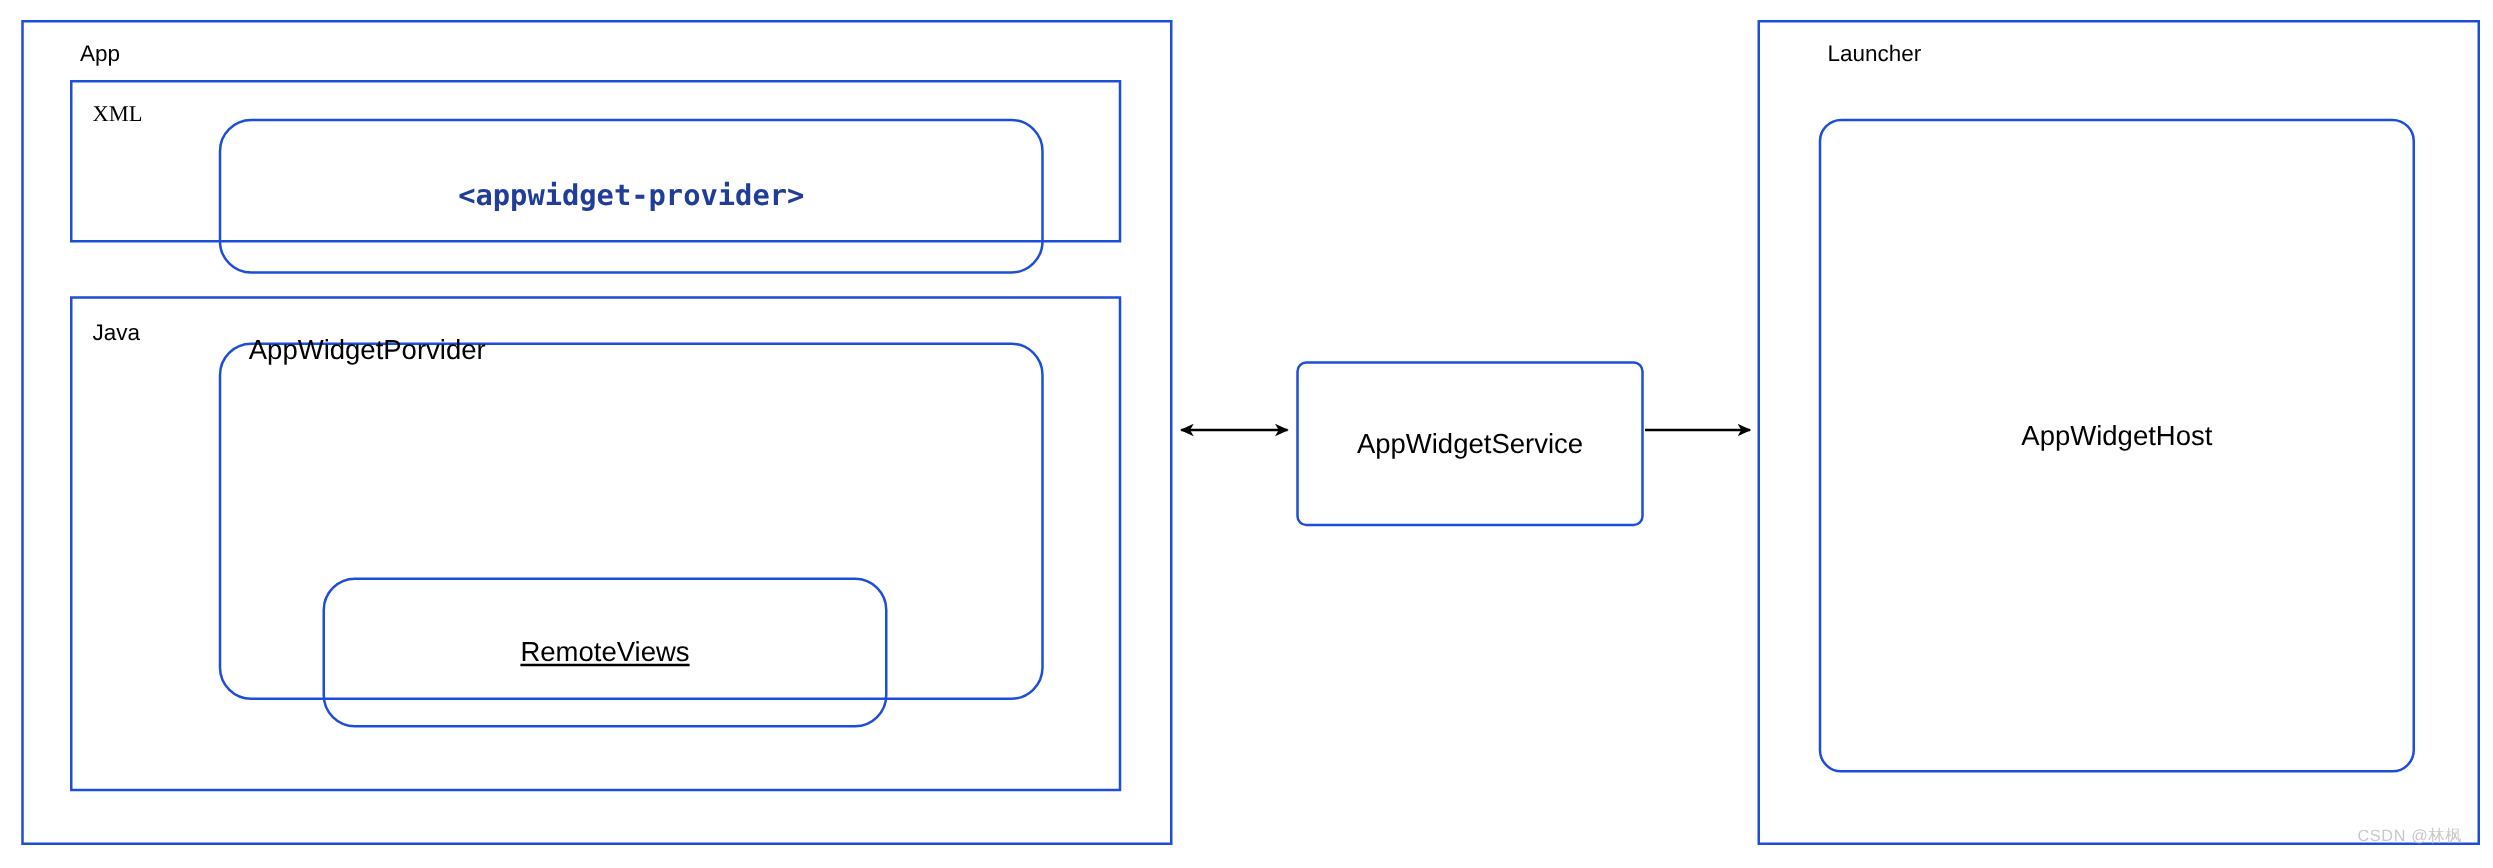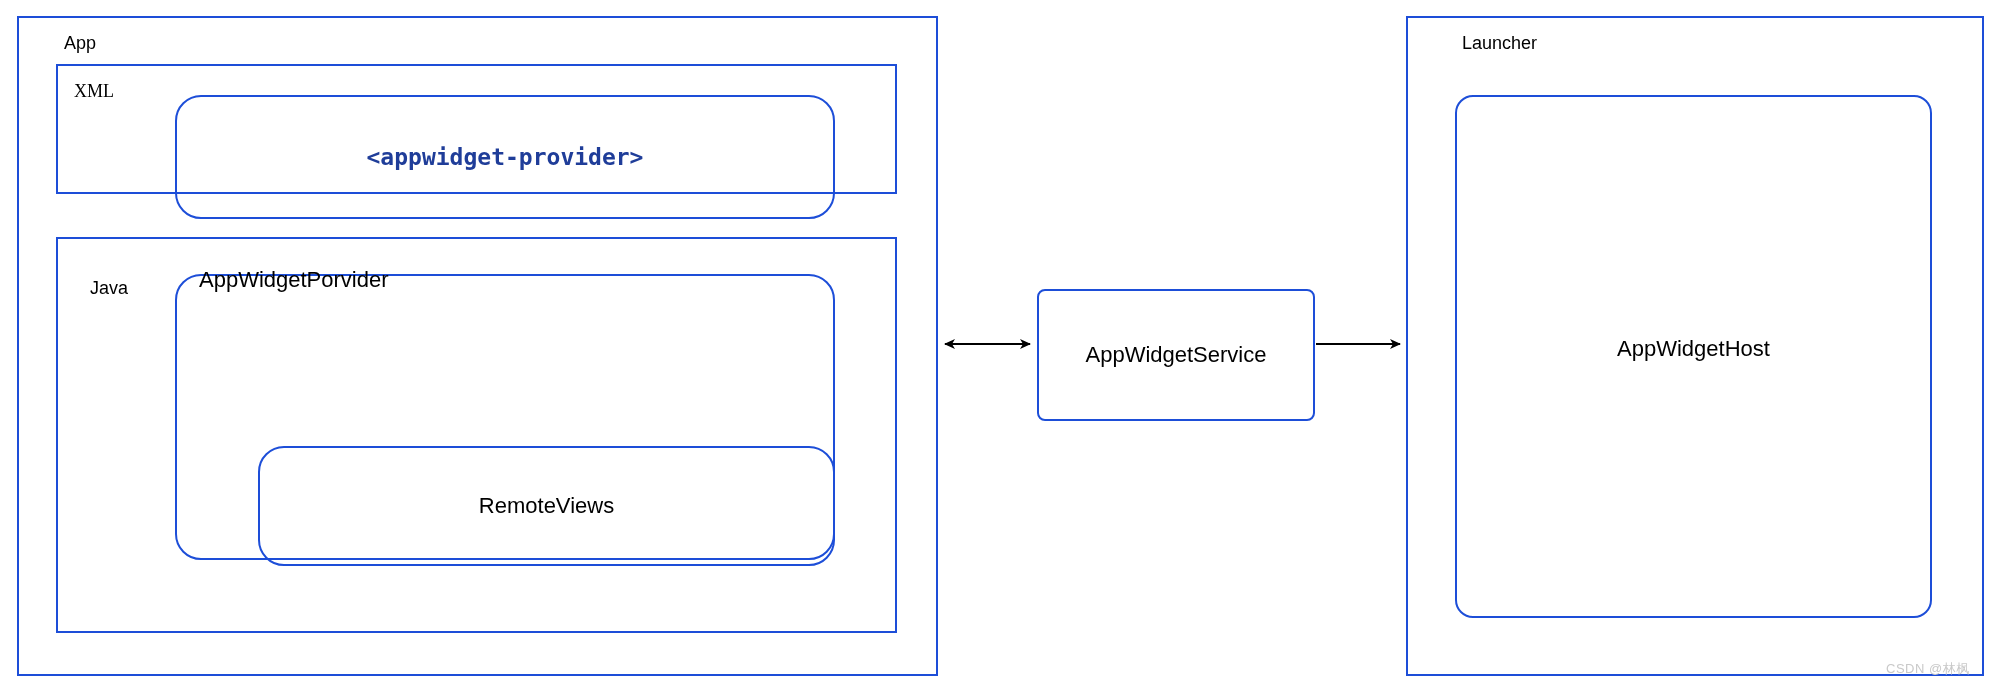--- a/index.html
+++ b/index.html
@@ -86,26 +86,26 @@
   <div class="group-label" style="left:64px; top:34px;">App</div>
 
   <div class="box" style="left:56px; top:64px; width:841px; height:130px;"></div>
   <div class="group-label" style="left:74px; top:82px;font-family:Liberation Serif, serif;">XML</div>
 
   <div class="box rounded centered" style="left:175px; top:95px; width:660px; height:124px;">
     <span class="code-text">&lt;appwidget-provider&gt;</span>
   </div>
 
   <div class="box" style="left:56px; top:237px; width:841px; height:396px;"></div>
-  <div class="group-label" style="left:90px; top:257px;margin-top:22px;">Java</div>
+  <div class="group-label" style="left:74px; top:257px;">Java</div>
 
   <div class="box rounded" style="left:175px; top:274px; width:660px; height:286px;"></div>
   <div class="node-label" style="left:199px; top:269px;">AppWidgetPorvider</div>
 
-  <div class="box rounded centered" style="left:258px; top:446px; width:577px; height:120px;">
+  <div class="box rounded centered" style="left:258px; top:462px; width:452px; height:120px;text-decoration:underline;">
     <span class="center-text">RemoteViews</span>
   </div>
 
   <div class="box rounded centered" style="left:1037px; top:289px; width:278px; height:132px; border-radius:8px;">
     <span class="center-text">AppWidgetService</span>
   </div>
 
   <div class="box" style="left:1406px; top:16px; width:578px; height:660px;"></div>
   <div class="group-label" style="left:1440px; top:34px;margin-left:22px;">Launcher</div>
 

